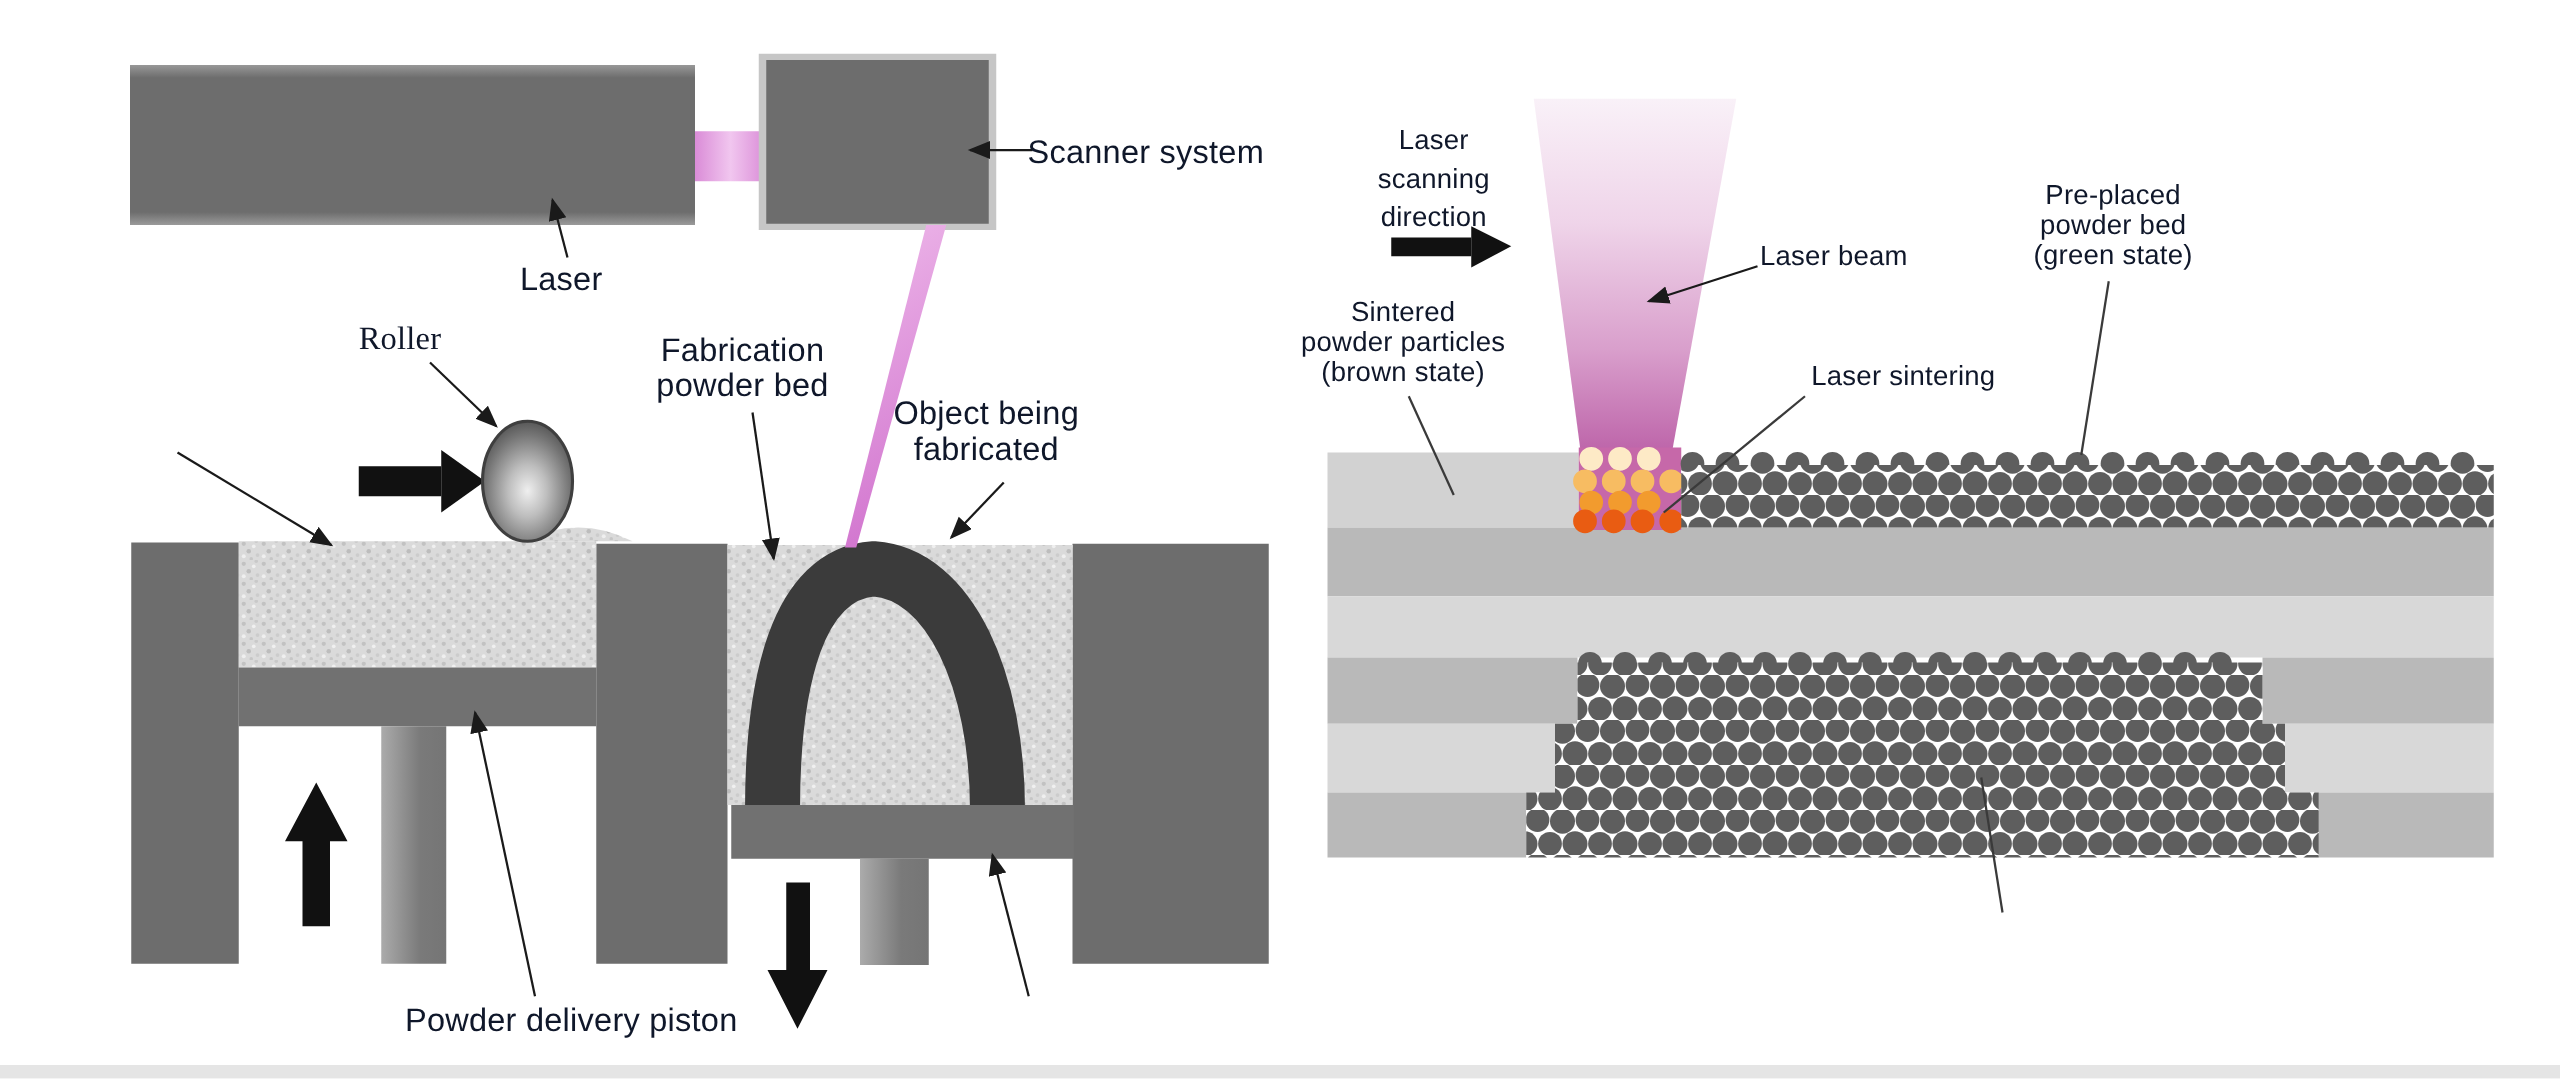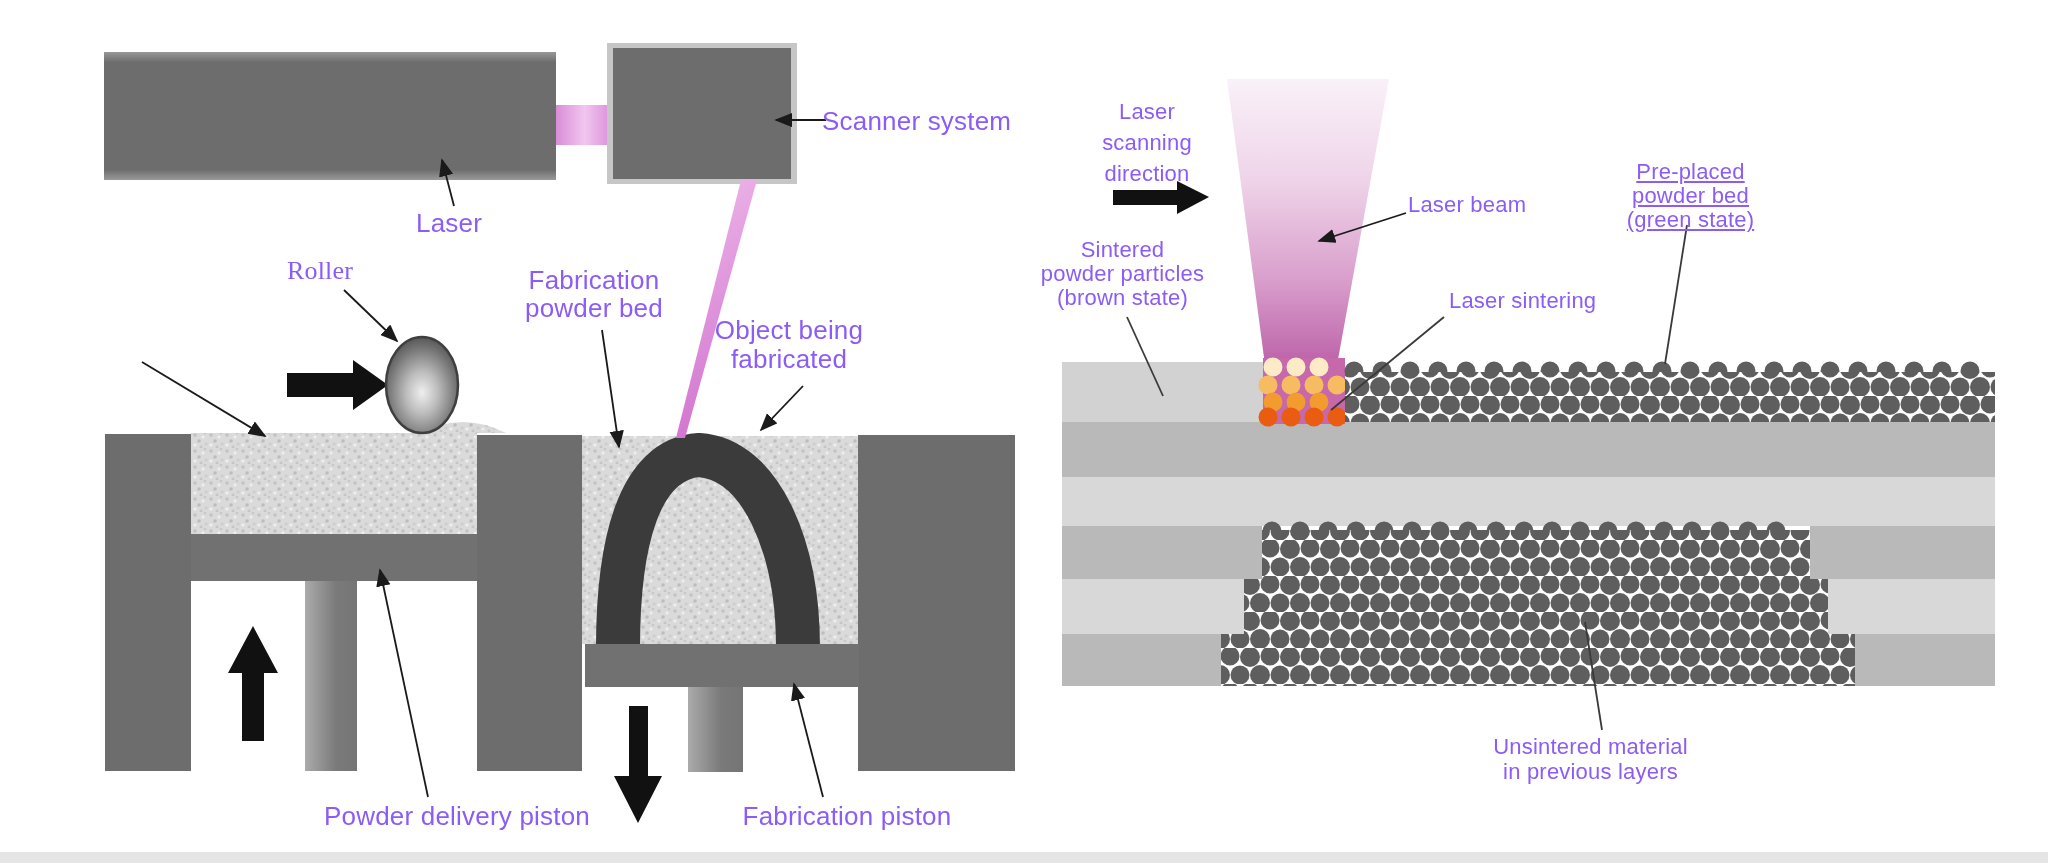--- a/index.html
+++ b/index.html
@@ -3,21 +3,21 @@
 <meta charset="utf-8">
 <style>
   html,body{margin:0;padding:0;background:#ffffff;}
   .screen{
     position:relative;width:2048px;height:863px;background:#ffffff;overflow:hidden;
     font-family:"Liberation Sans", sans-serif;color:#333333;
   }
   .screen svg{position:absolute;left:0;top:0;}
   .lbl{
     position:absolute;white-space:pre-line;text-align:center;
-    color:#8b5cf6;line-height:32px;font-size:26px;letter-spacing:0.2px;
+    color:#0f172a;line-height:32px;font-size:26px;letter-spacing:0.2px;
   }
   .lbl-left{text-align:left;}
   .r-lbl{font-size:22px;line-height:25px;}
   .lh-tight{line-height:24px;}
   .lh-mid{line-height:31px;}
 </style>
 </head>
 <body>
 
 <div class="screen">
@@ -171,34 +171,31 @@
 
 
 <div class="lbl" style="left:514px;top:266px;width:160px;line-height:28px;">Fabrication
 powder bed</div>
 
 <div class="lbl" style="left:322px;top:800px;width:270px;">Powder delivery piston</div>
 
 <div class="lbl" style="left:709px;top:316px;width:160px;line-height:29px;">Object being
 fabricated</div>
 
-<div class="lbl" style="left:736px;top:800px;width:222px;">Fabrication piston</div>
 
 <div class="lbl r-lbl lh-mid" style="left:1087px;top:96px;width:120px;">Laser
 scanning
 direction</div>
 
 <div class="lbl r-lbl lbl-left" style="left:1408px;top:192px;width:140px;">Laser beam</div>
 
 <div class="lbl r-lbl lh-tight" style="left:1040px;top:238px;width:165px;">Sintered
 powder particles
 (brown state)</div>
 
 <div class="lbl r-lbl lbl-left" style="left:1449px;top:288px;width:170px;">Laser sintering</div>
 
-<div class="lbl r-lbl lh-tight" style="left:1608px;top:160px;width:165px;text-decoration:underline;">Pre-placed
+<div class="lbl r-lbl lh-tight" style="left:1608px;top:144px;width:165px;">Pre-placed
 powder bed
 (green state)</div>
 
-<div class="lbl r-lbl" style="left:1478px;top:734px;width:225px;">Unsintered material
-in previous layers</div>
 
 </div>
 
 </body></html>

